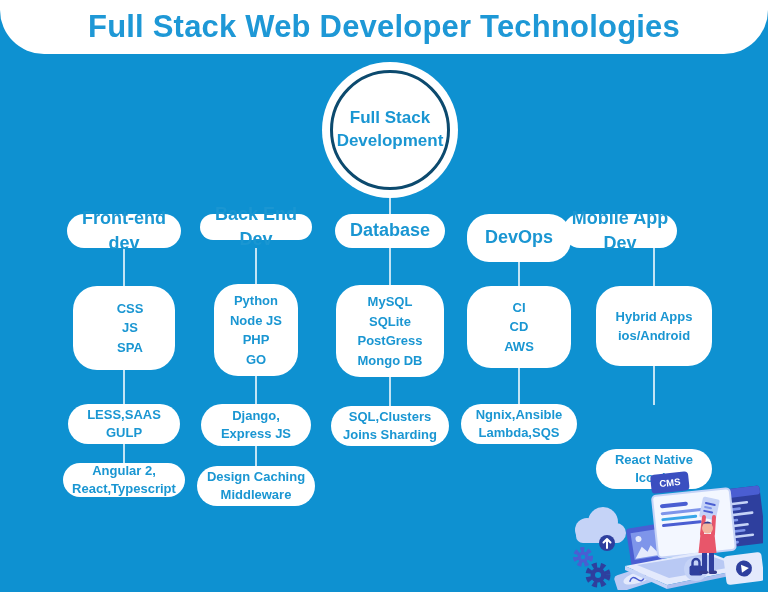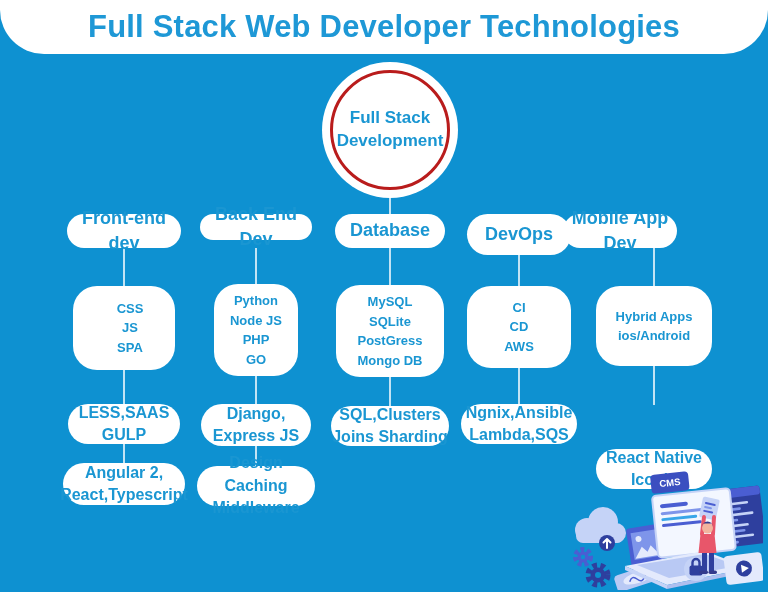--- a/index.html
+++ b/index.html
@@ -18,32 +18,32 @@
     display:flex; align-items:center; justify-content:center; z-index:3;
   }
   .title {
     color:#1e98d6; font-size:31px; font-weight:bold; letter-spacing:0.2px;
   }
   .circle-outer {
     position:absolute; left:322px; top:62px; width:136px; height:136px;
     border-radius:50%; background:#ffffff; display:flex; z-index:2;
   }
   .circle-inner {
-    flex:1; margin:8px; border:3px solid #b91c1c; border-radius:50%;
+    flex:1; margin:8px; border:3px solid #0c4a6e; border-radius:50%;
     background:#ffffff; display:flex; align-items:center; justify-content:center;
     text-align:center; color:#1a96d2; font-weight:bold; font-size:17px;
     line-height:1.35; white-space:pre-line;
   }
   .node {
     position:absolute; transform:translateX(-50%);
     background:#ffffff; color:#1a96d2; font-weight:bold; text-align:center;
     display:flex; align-items:center; justify-content:center;
     white-space:pre-line; z-index:2;
   }
-  .pill  { border-radius:22px; font-size:16px; line-height:1.4; }
+  .pill  { border-radius:22px; font-size:13px; line-height:1.4; }
   .pill1 { font-size:18px; }
   .box   { border-radius:24px; font-size:13px; line-height:1.5; }
   .vline {
     position:absolute; width:2px; background:rgba(255,255,255,0.75);
     transform:translateX(-50%); z-index:1;
   }
   .illustration { position:absolute; left:563px; top:458px; z-index:2; }
 </style>
 </head>
 <body>
@@ -62,21 +62,21 @@
 
   <div class="node pill pill1" style="left:124px; top:214px; width:114px; height:34px;">Front-end dev</div>
   <div class="vline" style="left:124px; top:248px; height:38px;"></div>
   <div class="node box" style="left:124px; top:286px; width:102px; height:84px;padding-left:12px;">CSS
 JS
 SPA</div>
   <div class="vline" style="left:124px; top:370px; height:34px;"></div>
   <div class="node pill" style="left:124px; top:404px; width:112px; height:40px;">LESS,SAAS
 GULP</div>
   <div class="vline" style="left:124px; top:444px; height:19px;"></div>
-  <div class="node pill" style="left:124px; top:463px; width:122px; height:42px;">Angular 2,
+  <div class="node pill" style="left:124px; top:463px; width:122px; height:34px;">Angular 2,
 React,Typescript</div>
 
   <div class="node pill pill1" style="left:256px; top:214px; width:112px; height:26px;">Back End Dev</div>
   <div class="vline" style="left:256px; top:248px; height:36px;"></div>
   <div class="node box" style="left:256px; top:284px; width:84px; height:92px;">Python
 Node JS
 PHP
 GO</div>
   <div class="vline" style="left:256px; top:376px; height:28px;"></div>
   <div class="node pill" style="left:256px; top:404px; width:110px; height:42px;">Django,
@@ -89,21 +89,21 @@
   <div class="node pill pill1" style="left:390px; top:214px; width:110px; height:34px;">Database</div>
   <div class="vline" style="left:390px; top:248px; height:37px;"></div>
   <div class="node box" style="left:390px; top:285px; width:108px; height:92px;">MySQL
 SQLite
 PostGress
 Mongo DB</div>
   <div class="vline" style="left:390px; top:377px; height:29px;"></div>
   <div class="node pill" style="left:390px; top:406px; width:118px; height:40px;">SQL,Clusters
 Joins Sharding</div>
 
-  <div class="node pill pill1" style="left:519px; top:214px; width:104px; height:41px;">DevOps</div>
+  <div class="node pill pill1" style="left:519px; top:214px; width:104px; height:48px;">DevOps</div>
   <div class="vline" style="left:519px; top:248px; height:38px;"></div>
   <div class="node box" style="left:519px; top:286px; width:104px; height:82px;">CI
 CD
 AWS</div>
   <div class="vline" style="left:519px; top:368px; height:36px;"></div>
   <div class="node pill" style="left:519px; top:404px; width:116px; height:40px;">Ngnix,Ansible
 Lambda,SQS</div>
 
   <div class="node pill pill1" style="left:620px; top:214px; width:114px; height:34px;">Mobile App Dev</div>
   <div class="vline" style="left:654px; top:248px; height:38px;"></div>

